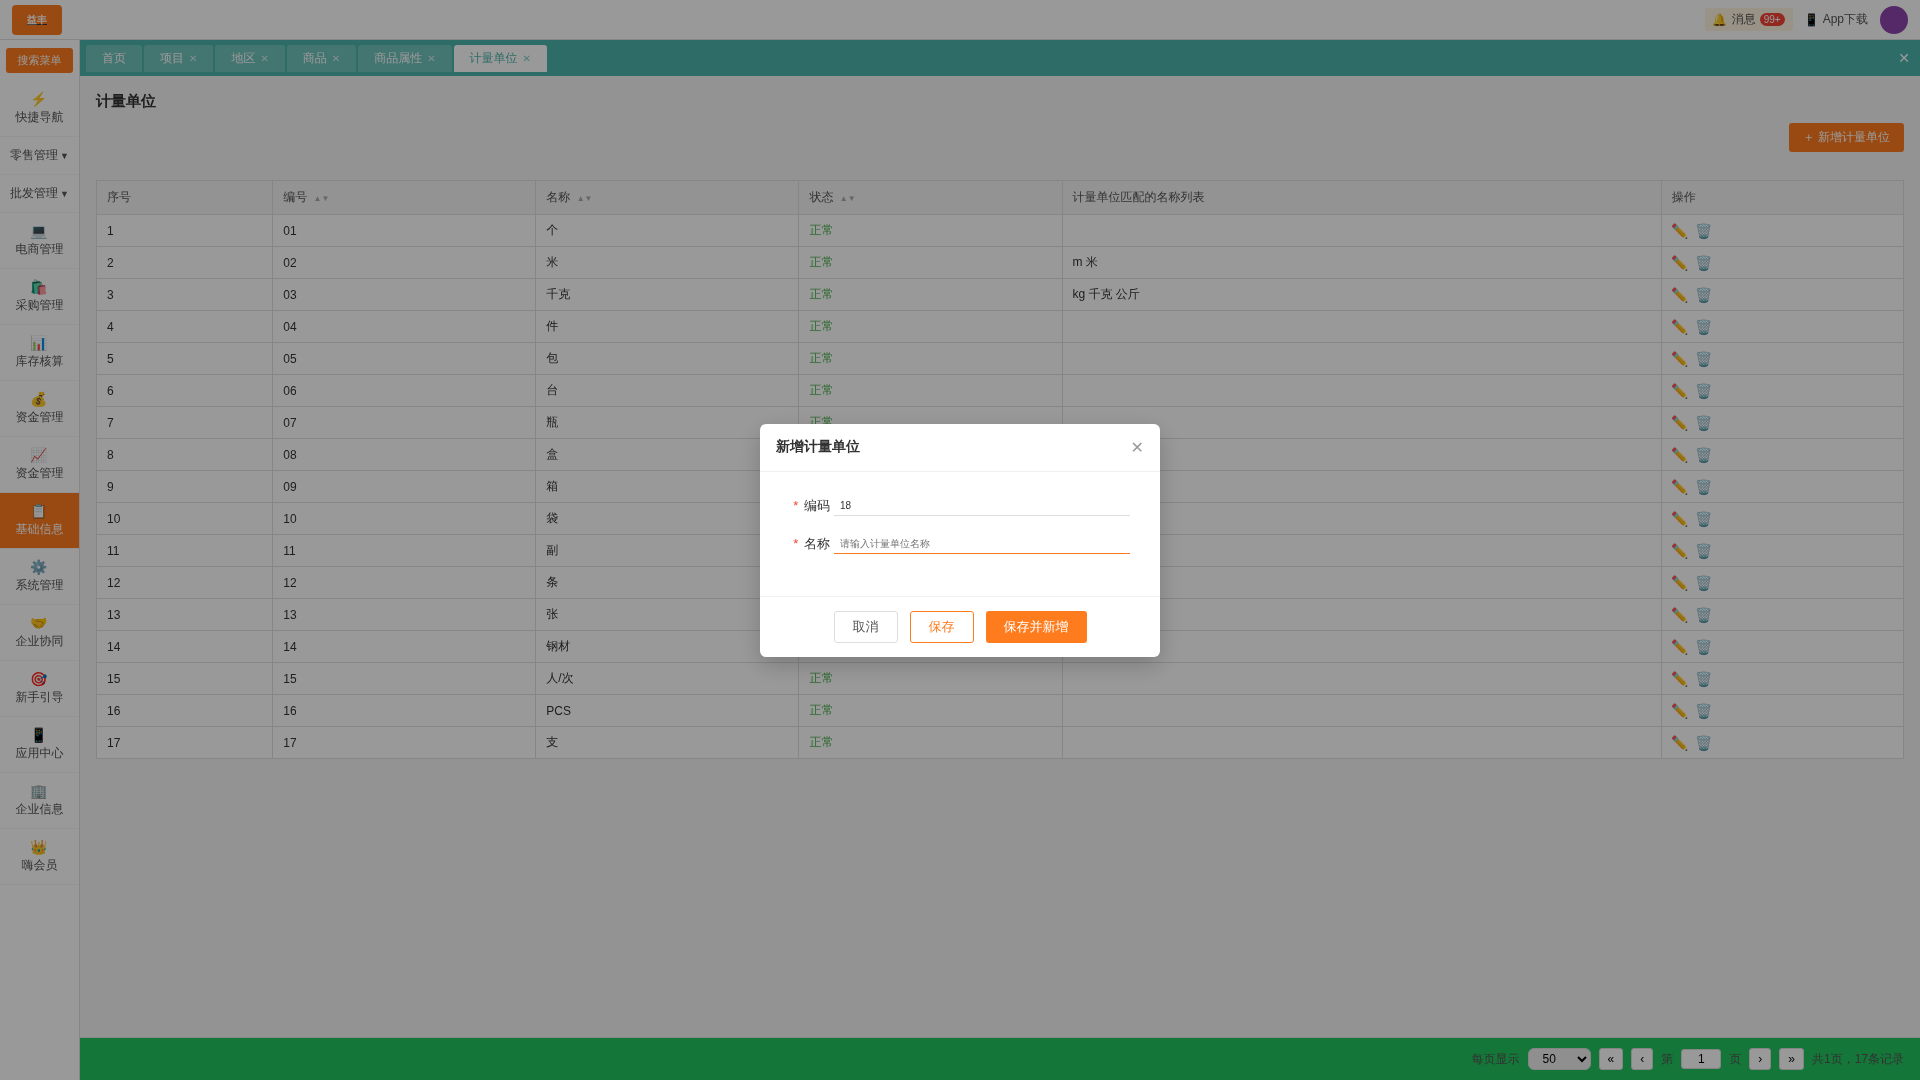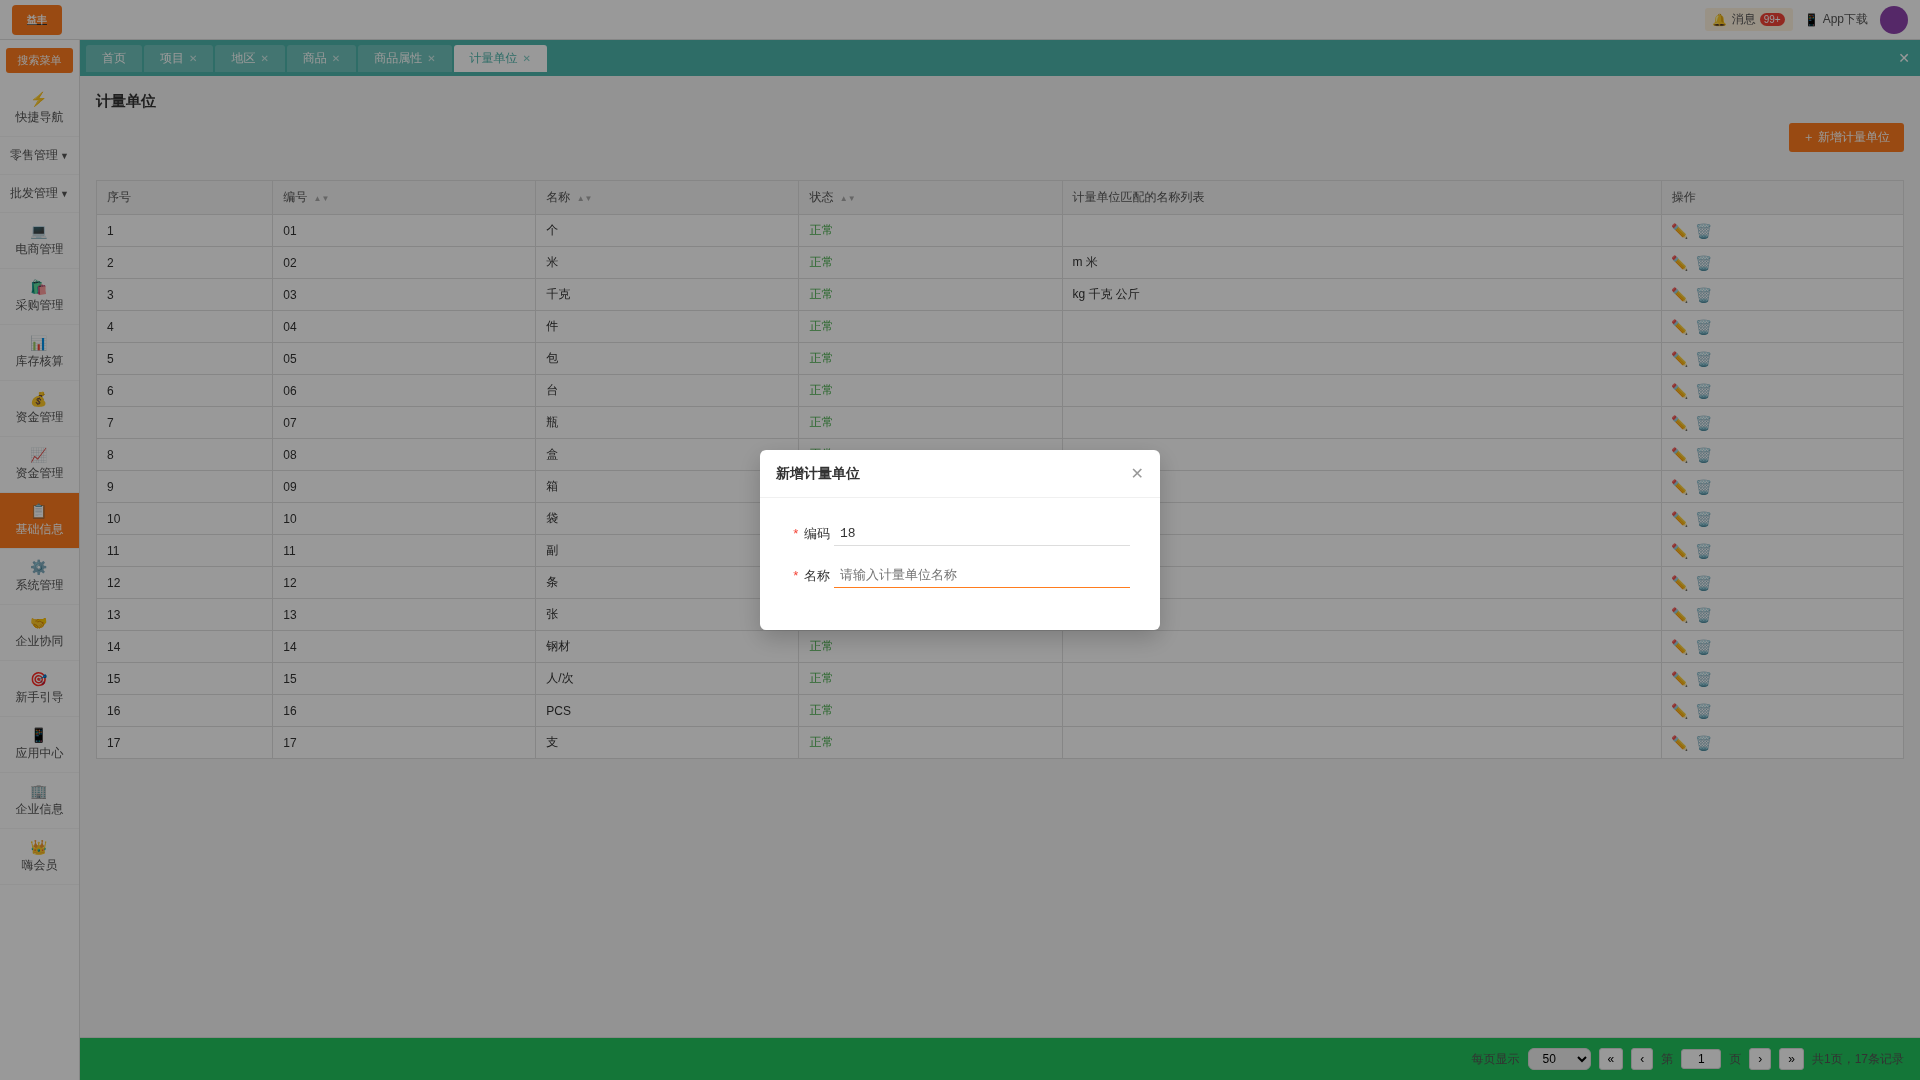--- a/index.html
+++ b/index.html
@@ -66,21 +66,21 @@
 
     
     .dialog { background: #fff; border-radius: 6px; width: 400px; box-shadow: 0 8px 24px rgba(0,0,0,0.2); overflow: hidden; }
     .dialog-header { padding: 14px 16px; border-bottom: 1px solid #f0f0f0; display: flex; justify-content: space-between; align-items: center; }
     .dialog-title { font-size: 14px; font-weight: bold; color: #333; }
     .dialog-close { background: none; border: none; font-size: 16px; color: #999; cursor: pointer; }
     .dialog-body { padding: 24px 30px; }
     .form-row { display: flex; align-items: center; margin-bottom: 18px; gap: 4px; }
     .form-label { font-size: 13px; color: #333; width: 40px; text-align: right; flex-shrink: 0; }
     .required-star { color: #f44336; margin-right: 2px; }
-    .form-input { flex: 1; border: none; border-bottom: 1px solid #ddd; padding: 4px 6px; font-size: 13px; outline: none; color: #333; font-family: Liberation Mono, monospace; }
+    .form-input { flex: 1; border: none; border-bottom: 1px solid #ddd; padding: 4px 6px; font-size: 10px; outline: none; color: #333; }
     .form-input.placeholder-style { color: #0369a1; border-bottom-color: #ff7c1e; }
     .dialog-footer { padding: 14px 16px; border-top: 1px solid #f0f0f0; display: flex; justify-content: center; gap: 12px; }
     .btn-cancel { background: #fff; border: 1px solid #ddd; color: #555; padding: 6px 18px; border-radius: 3px; cursor: pointer; font-size: 13px; }
     .btn-save { background: #fff; border: 1px solid #ff7c1e; color: #ff7c1e; padding: 6px 18px; border-radius: 3px; cursor: pointer; font-size: 13px; }
     .btn-save-new { background: #ff7c1e; border: none; color: #fff; padding: 6px 18px; border-radius: 3px; cursor: pointer; font-size: 13px; }
   </style>
 </head>
 <body>
 
 <div class="top-bar">
@@ -488,14 +488,19 @@
         <input class="form-input" type="text" value="18" style="">
       </div>
       <div class="form-row">
         <label class="form-label">
           <span class="required-star">*</span>
           <span>名称</span>
         </label>
         <input class="form-input placeholder-style" type="text" placeholder="请输入计量单位名称" style="">
       </div>
     </div>
+    <div class="dialog-footer">
+      <button class="btn-cancel">取消</button>
+      <button class="btn-save">保存</button>
+      <button class="btn-save-new">保存并新增</button>
+    </div>
   </div>
 </div>
 
 </body></html>

